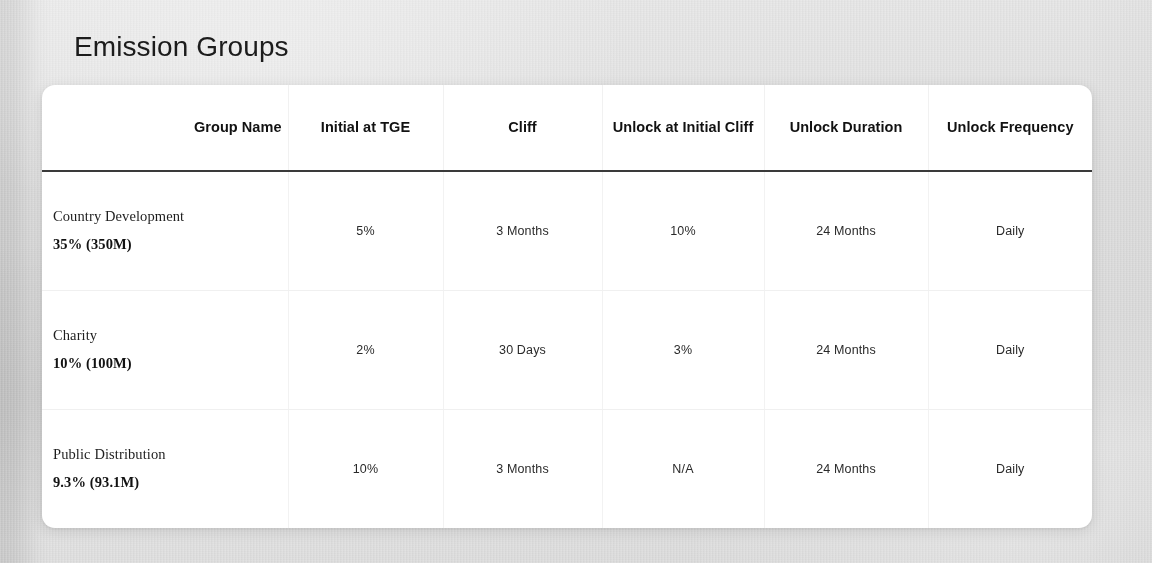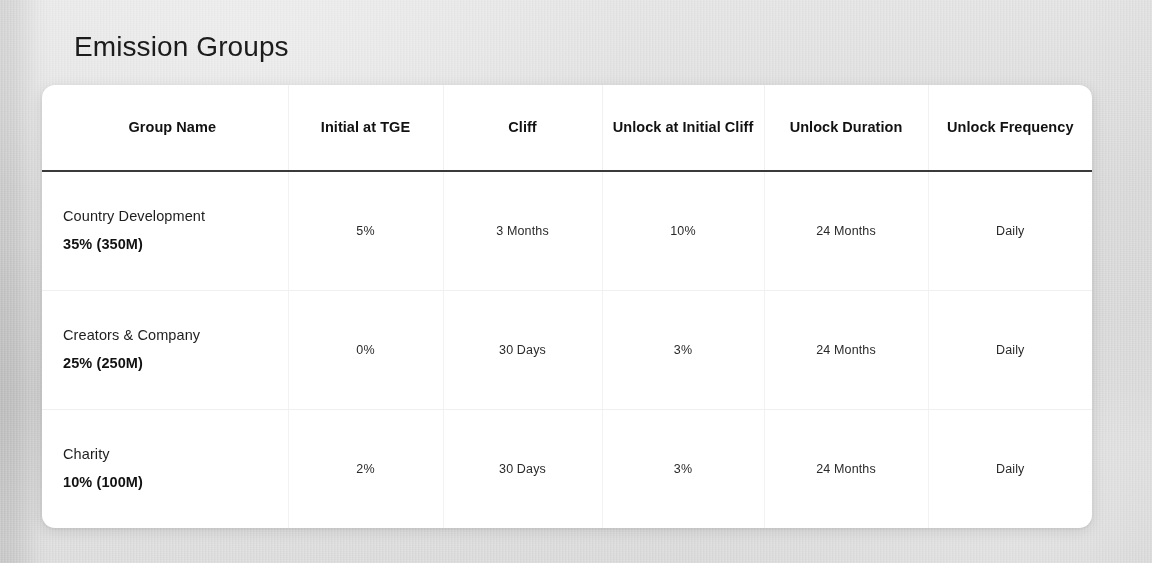--- a/index.html
+++ b/index.html
@@ -116,43 +116,44 @@
     letter-spacing: 0.05px;
     line-height: 1.42;
     text-align: center;
     vertical-align: middle;
     border-right: 1px solid #f1f1f1;
     border-bottom: 2px solid #3a3a3a;
     padding: 0 6px;
   }
   thead th:last-child { border-right: none; }
   thead th.th-group {
-    text-align: center;
+    text-align: right;
     padding-left: 21px;
   }
 
   tbody td {
     height: 91px;
     border-right: 1px solid #f2f2f2;
     border-bottom: 1px solid #f0f0f0;
     text-align: center;
     vertical-align: middle;
     font-size: 12.5px;
     font-weight: 400;
     color: #2a2a2a;
     letter-spacing: 0.15px;
     padding: 0 6px;
   }
   tbody td:last-child { border-right: none; }
   tbody tr:last-child td { border-bottom: none; }
 
   td.cell-group {
     text-align: left;
-    padding-left: 21px;
+    padding-left: 11px;
     line-height: 1.48;
+    font-family: Liberation Serif, serif;
   }
   .group-name {
     display: block;
     font-size: 14.5px;
     font-weight: 400;
     color: #1e1e1e;
     letter-spacing: 0.1px;
   }
   .group-alloc {
     display: block;
@@ -200,35 +201,35 @@
           <span class="group-alloc">35% (350M)</span>
         </td>
         <td>5%</td>
         <td>3 Months</td>
         <td>10%</td>
         <td>24 Months</td>
         <td>Daily</td>
       </tr>
       <tr>
         <td class="cell-group">
-          <span class="group-name">Creators &amp; Company</span>
-          <span class="group-alloc">25% (250M)</span>
-        </td>
-        <td>0%</td>
-        <td>30 Days</td>
-        <td>3%</td>
-        <td>24 Months</td>
-        <td>Daily</td>
-      </tr>
-      <tr>
-        <td class="cell-group">
           <span class="group-name">Charity</span>
           <span class="group-alloc">10% (100M)</span>
         </td>
         <td>2%</td>
         <td>30 Days</td>
         <td>3%</td>
         <td>24 Months</td>
         <td>Daily</td>
       </tr>
+      <tr>
+        <td class="cell-group">
+          <span class="group-name">Public Distribution</span>
+          <span class="group-alloc">9.3% (93.1M)</span>
+        </td>
+        <td>10%</td>
+        <td>3 Months</td>
+        <td>N/A</td>
+        <td>24 Months</td>
+        <td>Daily</td>
+      </tr>
     </tbody>
   </table>
 </div>
 
 </body></html>

